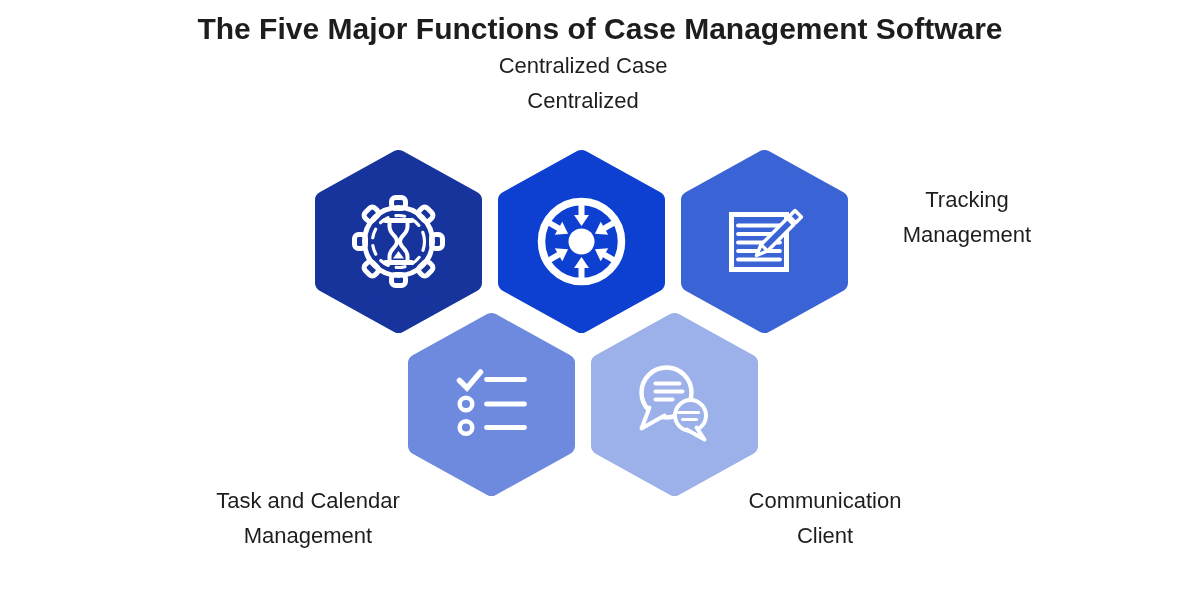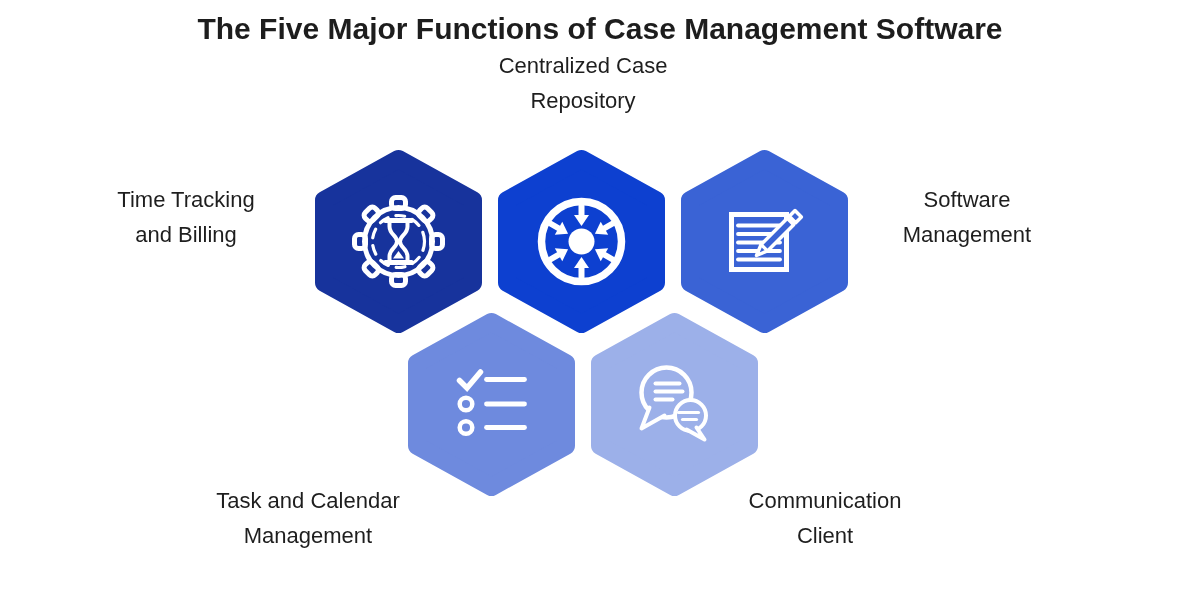--- a/index.html
+++ b/index.html
@@ -36,30 +36,26 @@
 </style>
 </head>
 <body>
 
 <div class="canvas">
 
   <div class="title">The Five Major Functions of Case Management Software</div>
 
   <div class="label lbl-centralized">
     <span>Centralized Case</span>
-    <span>Repository</span>
+    <span>Centralized</span>
   </div>
 
-  <div class="label lbl-time">
-    <span>Time Tracking</span>
-    <span>and Billing</span>
-  </div>
 
   <div class="label lbl-document">
-    <span>Software</span>
+    <span>Tracking</span>
     <span>Management</span>
   </div>
 
   <div class="label lbl-task">
     <span>Task and Calendar</span>
     <span>Management</span>
   </div>
 
   <div class="label lbl-client">
     <span>Communication</span>

